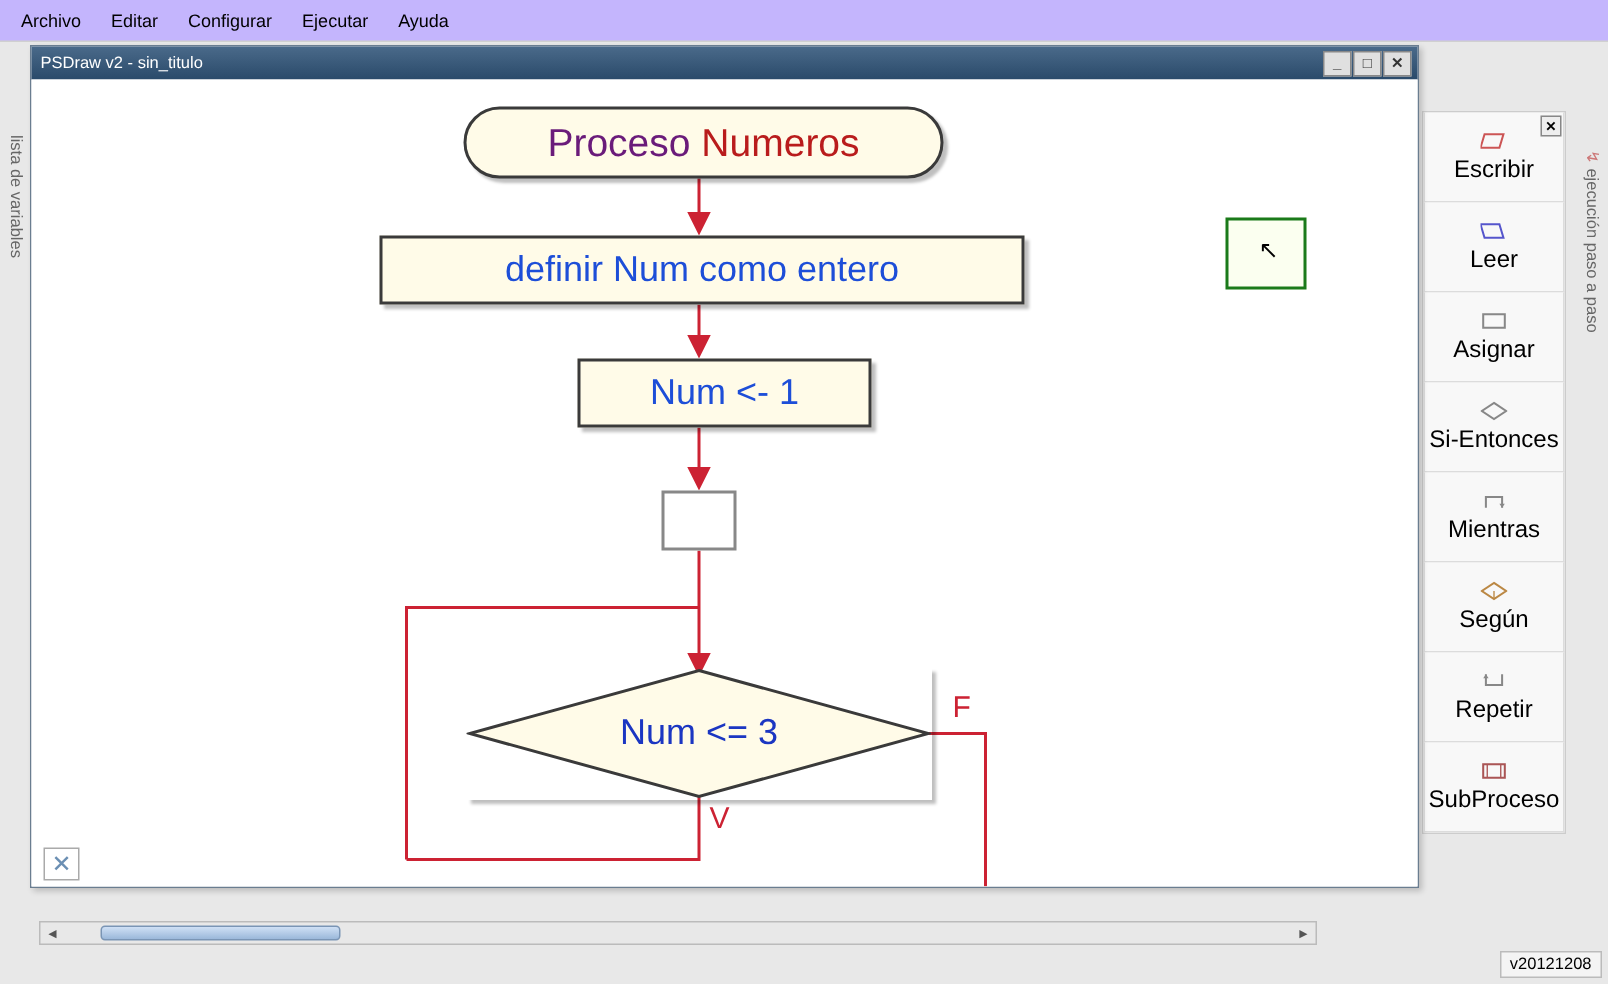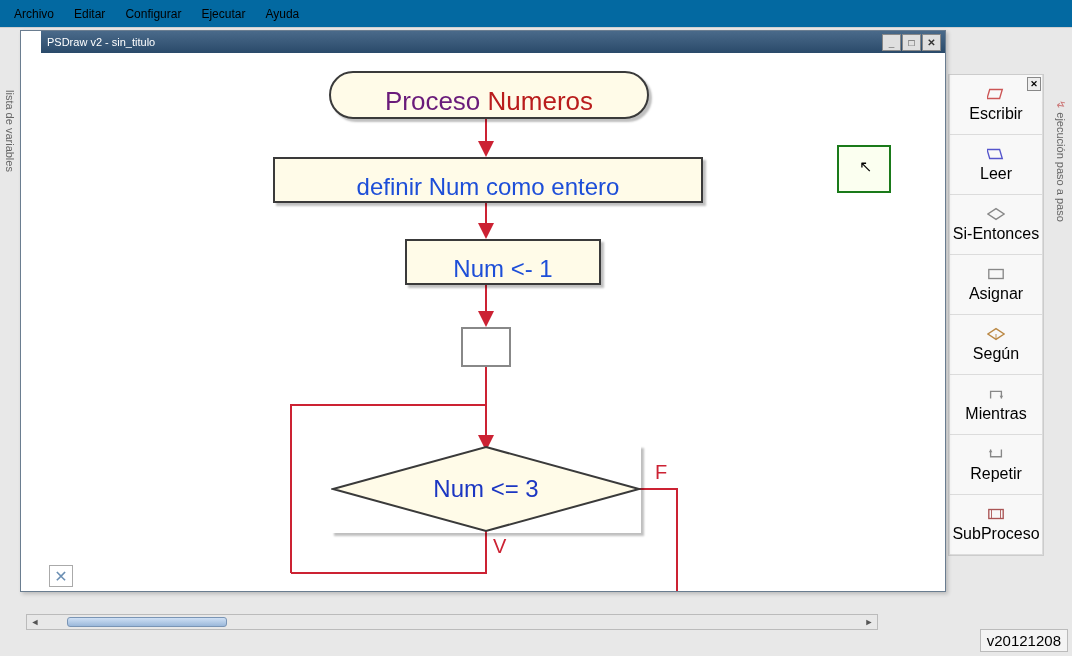--- a/index.html
+++ b/index.html
@@ -7,21 +7,21 @@
     width: 1072px; height: 656px;
     font-family: "Segoe UI", Tahoma, sans-serif;
     font-size: 12px;
     background: #e8e8e8;
     overflow: hidden;
     position: relative;
   }
   
   .menubar {
     position: absolute; top: 0; left: 0; right: 0; height: 28px;
-    background: #0369a1;
+    background: #c4b5fd;
     display: flex; align-items: center;
     padding: 0 4px;
     border-bottom: 1px solid #d0d0d0;
   }
   .menubar .menu-item {
     padding: 4px 10px;
     cursor: default;
   }
   
   .vbar-left {
@@ -41,21 +41,20 @@
   }
   .vbar-right .icon { color: #c77; }
   
   .child-window {
     position: absolute;
     left: 20px; top: 30px;
     width: 926px; height: 562px;
     border: 1px solid #6a7d90;
     background: #fff;
     box-shadow: 2px 2px 4px rgba(0,0,0,0.2);
-    padding-left: 20px;
   }
   .child-titlebar {
     height: 22px;
     background: linear-gradient(#4a6a8a, #2a4a6a);
     color: #fff;
     display: flex; align-items: center;
     padding: 0 4px;
     font-size: 11px;
   }
   .child-titlebar .title { flex: 1; padding-left: 2px; }
@@ -83,21 +82,21 @@
     display: flex; align-items: center; justify-content: center;
     color: #6b8fb3; font-size: 16px;
   }
   
   .node {
     position: absolute;
     background: #fffbe8;
     border: 2px solid #3a3a3a;
     box-shadow: 3px 3px 2px rgba(0,0,0,0.25);
     font-family: "Comic Sans MS", cursive, sans-serif;
-    display: flex; align-items: flex-end; justify-content: center;
+    display: flex; align-items: center; justify-content: center;
     white-space: pre;
   }
   .node-terminal { border-radius: 26px; font-size: 26px; }
   .node-terminal .pre { color: #6a1b7a; }
   .node-terminal .name { color: #b91c1c; }
   .node-process { font-size: 24px; color: #1d4ed8; }
   .diamond-wrap {
     position: absolute;
     box-shadow: 3px 3px 2px rgba(0,0,0,0.25);
   }
@@ -179,21 +178,21 @@
     display:flex;align-items:center;justify-content:center;
     font-size:9px;color:#555;
   }
   .hscroll .arrow.left { left: 0; }
   .hscroll .arrow.right { right: 0; }
   .status-version {
     position: absolute;
     right: 4px; bottom: 4px;
     border: 1px solid #bbb;
     padding: 2px 6px;
-    font-size: 15px;
+    font-size: 11px;
     background: #f4f4f4;
   }
   
   .arrows {
     position:absolute; inset:0;
     pointer-events:none;
   }
 </style>
 </head>
 <body>
@@ -221,43 +220,43 @@
     <span>Escribir</span>
   </div>
   <div class="tool-btn">
     <svg class="tool-icon" viewBox="0 0 20 14">
         <polygon points="0,2 14,2 17,12 3,12" fill="none" stroke="#55c" stroke-width="1.5"></polygon>
       </svg>
     <span>Leer</span>
   </div>
   <div class="tool-btn">
     <svg class="tool-icon" viewBox="0 0 20 14">
+        <rect x="2" y="2" width="16" height="10" fill="none" stroke="#888" stroke-width="1.5"></rect>
+      </svg>
+    <span>Asignar</span>
+  </div>
+  <div class="tool-btn">
+    <svg class="tool-icon" viewBox="0 0 20 14">
         <polygon points="10,1 19,7 10,13 1,7" fill="none" stroke="#888" stroke-width="1.5"></polygon>
       </svg>
     <span>Si-Entonces</span>
   </div>
   <div class="tool-btn">
     <svg class="tool-icon" viewBox="0 0 20 14">
-        <rect x="2" y="2" width="16" height="10" fill="none" stroke="#888" stroke-width="1.5"></rect>
-      </svg>
-    <span>Asignar</span>
+        <path d="M4,12 L4,4 L16,4 L16,12" fill="none" stroke="#888" stroke-width="1.5"></path>
+        <polygon points="16,12 14,9 18,9" fill="#888"></polygon>
+      </svg>
+    <span>Mientras</span>
   </div>
   <div class="tool-btn">
     <svg class="tool-icon" viewBox="0 0 20 14">
         <polygon points="10,1 19,7 10,13 1,7" fill="none" stroke="#b84" stroke-width="1.5"></polygon>
         <line x1="10" y1="7" x2="10" y2="13" stroke="#b84"></line>
       </svg>
     <span>Según</span>
-  </div>
-  <div class="tool-btn">
-    <svg class="tool-icon" viewBox="0 0 20 14">
-        <path d="M4,12 L4,4 L16,4 L16,12" fill="none" stroke="#888" stroke-width="1.5"></path>
-        <polygon points="16,12 14,9 18,9" fill="#888"></polygon>
-      </svg>
-    <span>Mientras</span>
   </div>
   <div class="tool-btn">
     <svg class="tool-icon" viewBox="0 0 20 14">
         <path d="M4,2 L4,10 L16,10 L16,2" fill="none" stroke="#888" stroke-width="1.5"></path>
         <polygon points="4,2 2,5 6,5" fill="#888"></polygon>
       </svg>
     <span>Repetir</span>
   </div>
   <div class="tool-btn">
     <svg class="tool-icon" viewBox="0 0 20 14">

